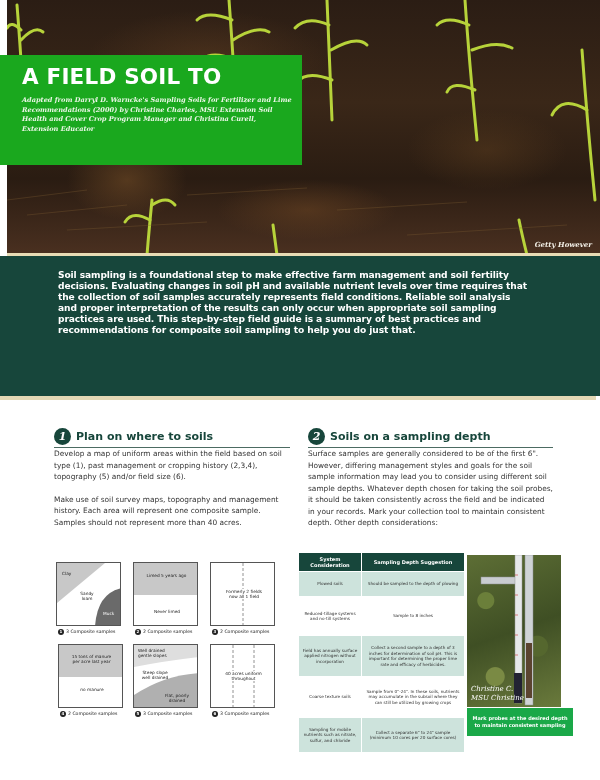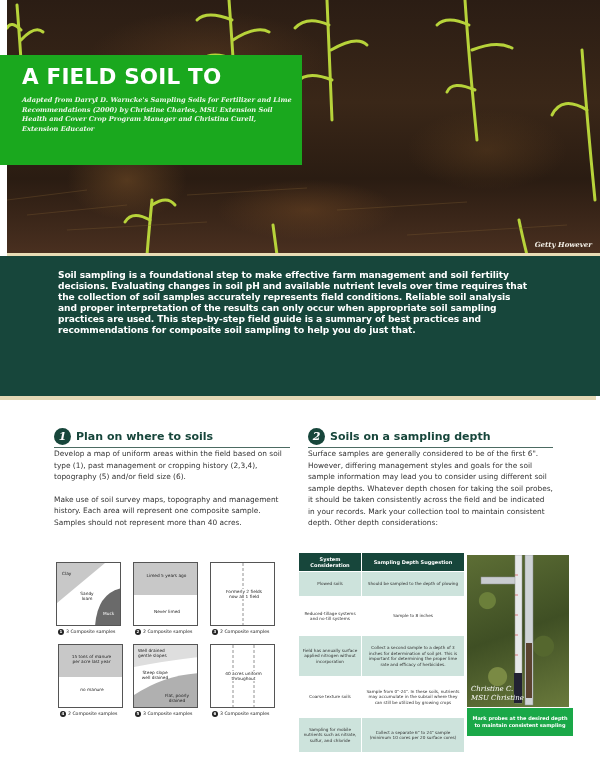--- a/index.html
+++ b/index.html
@@ -53,21 +53,21 @@
 
   
   .depth-table { position: absolute; left: 298px; top: 552px; width: 167px; border-collapse: separate; border-spacing: 1.5px; }
   .depth-table th { background: #17463b; color: #fff; font-size: 5px; font-weight: bold; padding: 2px; height: 18px; line-height: 6px; }
   .depth-table td { font-size: 4.2px; line-height: 5.5px; color: #333; text-align: center; padding: 2px 3px; }
   .depth-table tr:nth-child(odd) td { background: #cde3dc; }
   .depth-table tr:nth-child(even) td { background: #ffffff; }
   .depth-table td:first-child { width: 62px; }
 
   
-  .probe { position: absolute; left: 467px; top: 555px; width: 102px; height: 152px; overflow: hidden;
+  .probe { position: absolute; left: 467px; top: 555px; width: 94px; height: 152px; overflow: hidden;
     background:
       radial-gradient(circle at 20% 30%, #6b7f3a 0 8px, transparent 9px),
       radial-gradient(circle at 75% 60%, #55672e 0 10px, transparent 11px),
       radial-gradient(circle at 30% 80%, #7a8a44 0 9px, transparent 10px),
       linear-gradient(160deg, #5d6e35, #3f4f24 50%, #6a7a3c);
   }
   .probe svg { position: absolute; inset: 0; }
   .probe-credit { position: absolute; left: 4px; bottom: 4px; color: #fff; font-family: "DejaVu Serif", serif;
     font-style: italic; font-size: 7px; line-height: 9px; }
   .probe-caption { position: absolute; left: 467px; top: 708px; width: 106px; height: 28px; background: #1aa848;

